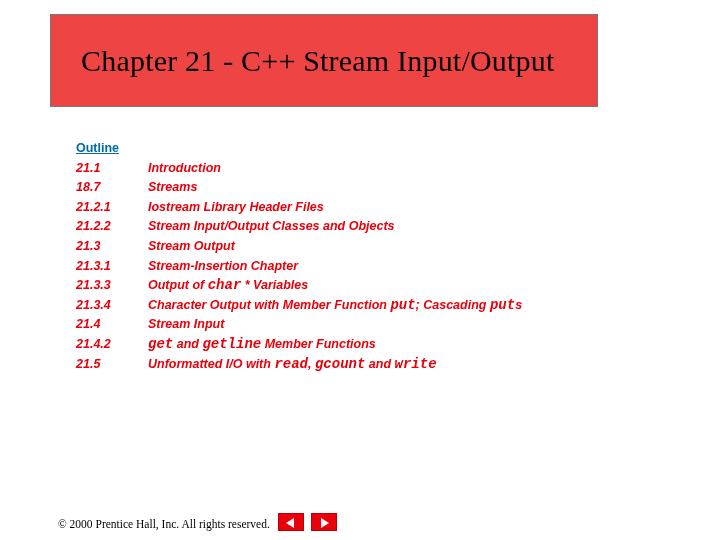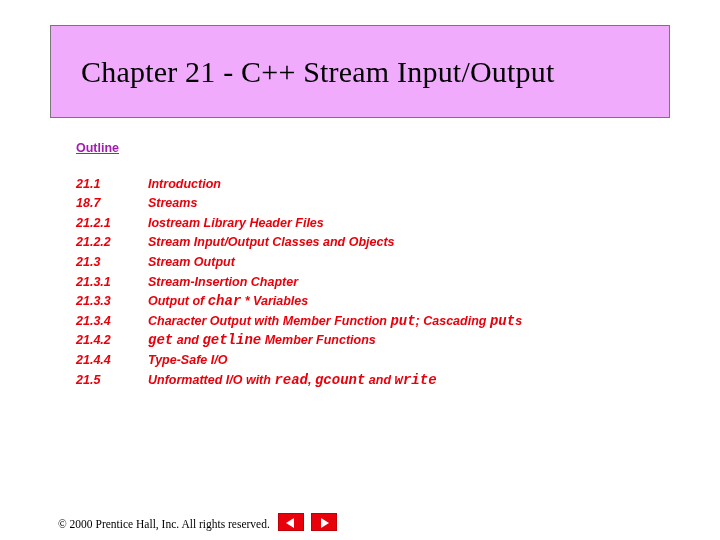--- a/index.html
+++ b/index.html
@@ -20,26 +20,25 @@
     left: 0; top: 0;
     width: 720px;
     height: 540px;
   }
 
   
   .title-box {
     position: absolute;
     left: 50px;
     top: 14px;
-    width: 620px;
+    width: 548px;
     height: 93px;
     border: 1px solid #777777;
     box-sizing: border-box;
-    background: #f0abfc;
-    margin-top: 11px;
+    background: #ef4444;
   }
   .title-text {
     position: absolute;
     left: 30px;
     top: 29px;
     font-family: "Liberation Serif", serif;
     font-size: 30px;
     color: #000000;
     white-space: nowrap;
     letter-spacing: 0.2px;
@@ -53,22 +52,22 @@
     width: 600px;
     color: #e8000b;
     font-weight: bold;
     font-size: 12.5px;
     line-height: 19.6px;
   }
   .outline-heading {
     text-decoration: underline;
     font-size: 12.5px;
     font-weight: bold;
-    color: #a21caf;
-    margin-bottom: 16px;
+    color: #0369a1;
+    margin-bottom: 0px;
   }
   .row {
     display: block;
     white-space: nowrap;
     height: 19.6px;
     font-style: italic;
   }
   .num {
     display: inline-block;
     width: 72px;
@@ -142,22 +141,22 @@
     <div class="outline-heading">Outline</div>
     <div id="outline-rows">
         <div class="row"><span class="num">21.1</span><span class="lbl"><span>Introduction</span></span></div>
         <div class="row"><span class="num">18.7</span><span class="lbl"><span>Streams</span></span></div>
         <div class="row"><span class="num">21.2.1</span><span class="lbl"><span>Iostream Library Header Files</span></span></div>
         <div class="row"><span class="num">21.2.2</span><span class="lbl"><span>Stream Input/Output Classes and Objects</span></span></div>
         <div class="row"><span class="num">21.3</span><span class="lbl"><span>Stream Output</span></span></div>
         <div class="row"><span class="num">21.3.1</span><span class="lbl"><span>Stream-Insertion Chapter</span></span></div>
         <div class="row"><span class="num">21.3.3</span><span class="lbl"><span>Output of </span><span class="mono">char</span><span> * Variables</span></span></div>
         <div class="row"><span class="num">21.3.4</span><span class="lbl"><span>Character Output with Member Function </span><span class="mono">put</span><span>; Cascading </span><span class="mono">put</span><span>s</span></span></div>
+        <div class="row"><span class="num">21.4</span><span class="lbl"><span>Stream Input</span></span></div>
         <div class="row"><span class="num">21.4.2</span><span class="lbl"><span class="mono">get</span><span> and </span><span class="mono">getline</span><span> Member Functions</span></span></div>
-        <div class="row"><span class="num">21.4.4</span><span class="lbl"><span>Type-Safe I/O</span></span></div>
         <div class="row"><span class="num">21.5</span><span class="lbl"><span>Unformatted I/O with </span><span class="mono">read</span><span>, </span><span class="mono">gcount</span><span> and </span><span class="mono">write</span></span></div>
       </div>
   </div>
 
   <div class="footer">© 2000 Prentice Hall, Inc.  All rights reserved.</div>
 
   <div class="nav">
     <div class="nav-btn nav-prev">
       <span class="tri tri-left"></span>
     </div>

